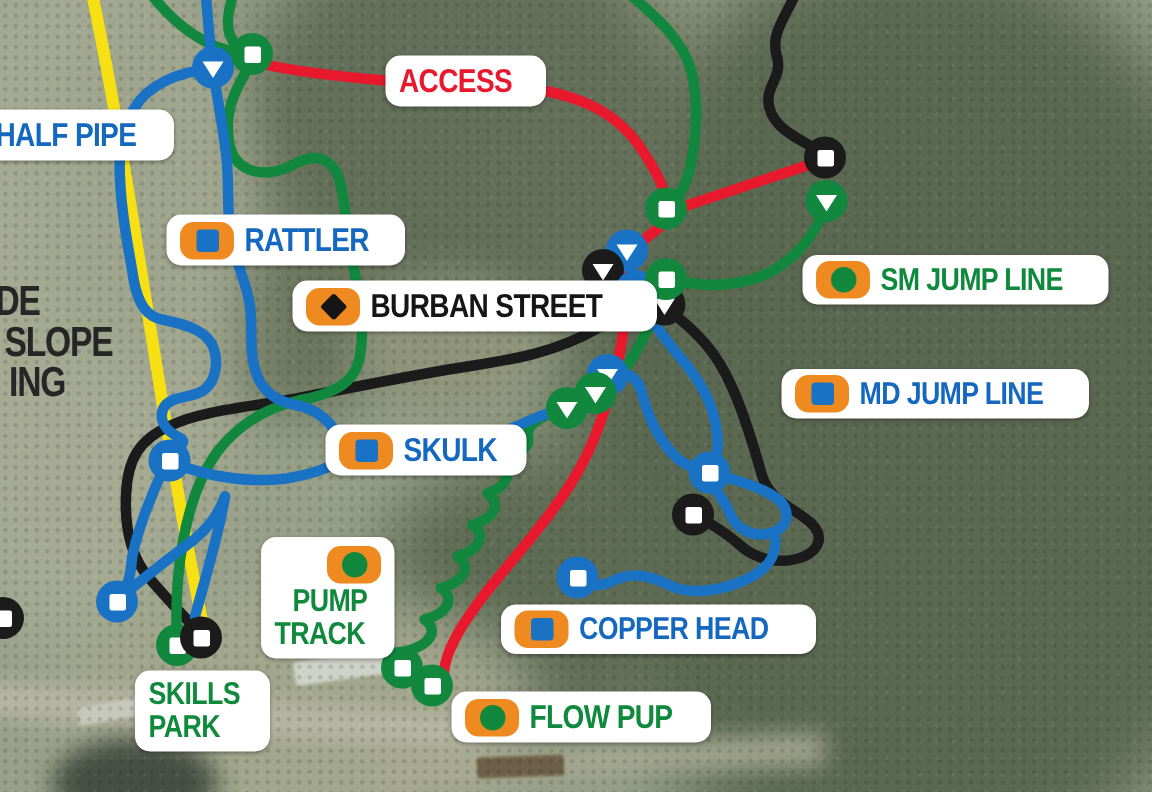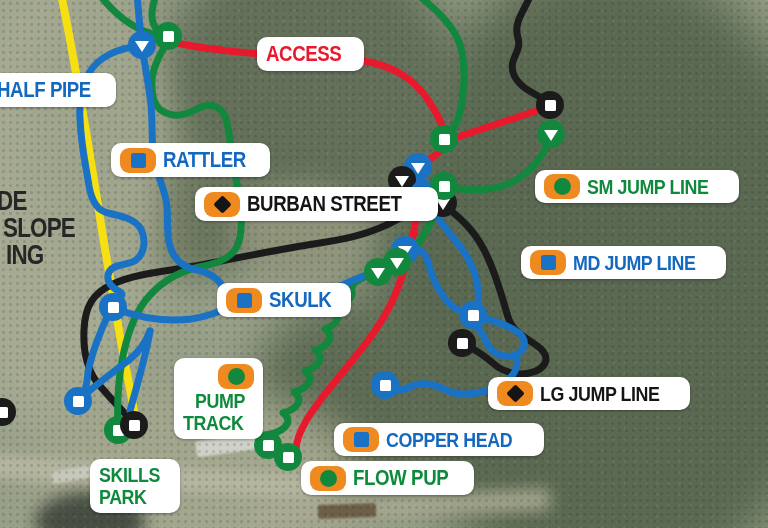--- a/index.html
+++ b/index.html
@@ -193,46 +193,40 @@
           <span class="glyph-blue-square"></span>
         </span>
         <span class="txt" style="color: rgb(20, 104, 191); font-size: 21px;">MD JUMP LINE</span>
       </div>
       <div class="label" style="left: 217px; top: 283px;">
         <span class="badge">
           <span class="glyph-blue-square"></span>
         </span>
         <span class="txt" style="color: rgb(20, 104, 191); font-size: 22px;">SKULK</span>
       </div>
-      <div class="label" style="left: 488px; top: 377px;">
-        <span class="badge">
-          <span class="glyph-black-diamond"></span>
-        </span>
-        <span class="txt" style="color: rgb(21, 21, 21); font-size: 21px;">LG JUMP LINE</span>
-      </div>
       <div class="label stacked" style="left: 174px; top: 358px; align-items: flex-end;">
         <span class="badge">
           <span class="glyph-green-circle"></span>
         </span>
         <span class="txt" style="color: rgb(15, 138, 60); font-size: 21px;">PUMP</span>
         <span class="txt" style="color: rgb(15, 138, 60); font-size: 21px;">TRACK</span>
       </div>
-      <div class="label" style="left: 334px; top: 423px;">
+      <div class="label" style="left: 334px; top: 403px;">
         <span class="badge">
           <span class="glyph-blue-square"></span>
         </span>
         <span class="txt" style="color: rgb(20, 104, 191); font-size: 21px;">COPPER HEAD</span>
       </div>
       <div class="label" style="left: 301px; top: 461px;">
         <span class="badge">
           <span class="glyph-green-circle"></span>
         </span>
         <span class="txt" style="color: rgb(15, 138, 60); font-size: 22px;">FLOW PUP</span>
       </div>
-      <div class="label stacked" style="left: 90px; top: 459px;">
+      <div class="label stacked" style="left: 90px; top: 447px;">
         <span class="txt" style="color: rgb(15, 138, 60); font-size: 21px;">SKILLS</span>
         <span class="txt" style="color: rgb(15, 138, 60); font-size: 21px;">PARK</span>
       </div>
     </div>
 
   <div class="region-text">
     <span class="region-line" style="left:-3px;top:185px;">DE</span>
     <span class="region-line" style="left:3px;top:212px;">SLOPE</span>
     <span class="region-line" style="left:6px;top:239px;">ING</span>
   </div>

